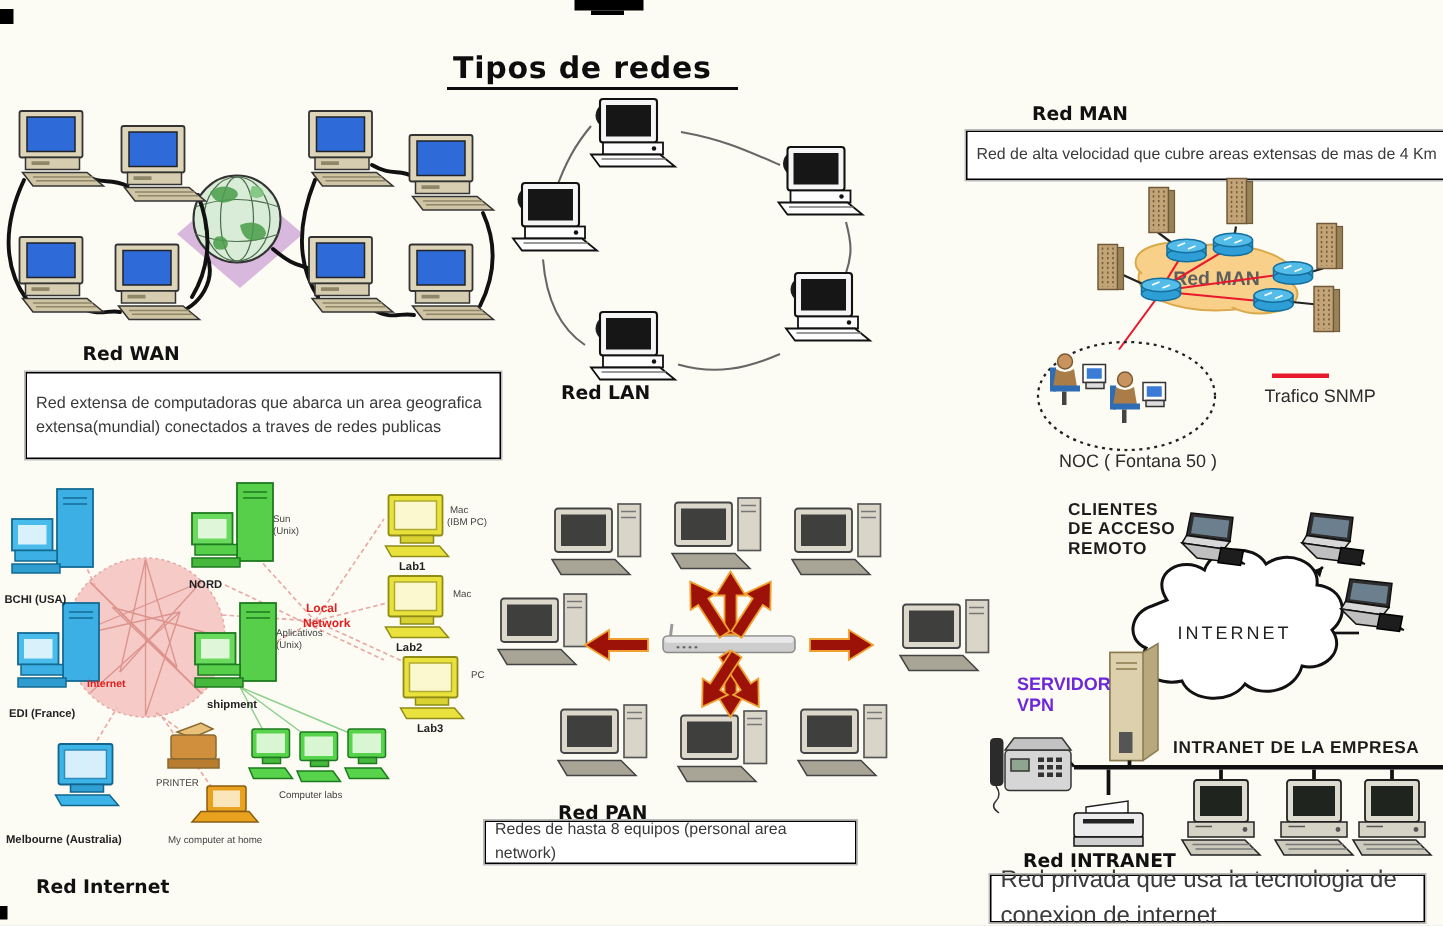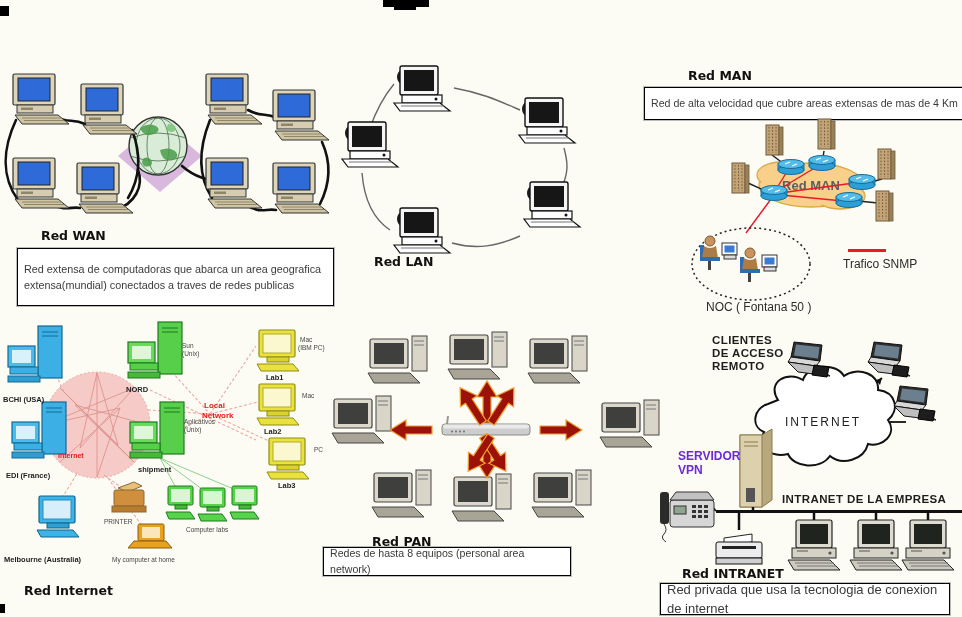--- a/index.html
+++ b/index.html
@@ -132,20 +132,21 @@
         <rect x="22" y="8" width="15" height="12" fill="#fff" stroke="#333"></rect>
         <rect x="24.5" y="10.5" width="10" height="7" fill="#3a7bd5"></rect>
         <rect x="24" y="20" width="12" height="4" fill="#ddd" stroke="#333"></rect>
       </g>
       <g id="panarrow">
         <polygon points="-4,0 -4,-26 -10,-26 0,-42 10,-26 4,-26 4,0" fill="#9c1208" stroke="#f0a030" stroke-width="1.2"></polygon>
       </g>
     </defs>
   </svg>
 
+  <div class="title">Tipos de redes</div>
 
   <svg style="left:0;top:58px;" width="335" height="190" viewBox="0 0 335 190">
     <polygon points="160,62 202,98 160,134 118,98" fill="#d9b8dd"></polygon>
     <circle cx="158" cy="88" r="29" fill="#d8ecd8" stroke="#333" stroke-width="1.4"></circle>
     <g stroke="#4c6b4c" stroke-width=".8" fill="none">
       <ellipse cx="158" cy="88" rx="11" ry="28"></ellipse>
       <ellipse cx="158" cy="88" rx="22" ry="28"></ellipse>
       <path d="M130,80 q28,-10 56,0 M130,98 q28,10 56,0"></path>
     </g>
     <g fill="#4a9e4a" opacity=".85">
@@ -168,21 +169,21 @@
     </g>
     <use href="#pcc" xlink:href="#pcc" x="12" y="16"></use>
     <use href="#pcc" xlink:href="#pcc" x="80" y="26"></use>
     <use href="#pcc" xlink:href="#pcc" x="12" y="100"></use>
     <use href="#pcc" xlink:href="#pcc" x="76" y="105"></use>
     <use href="#pcc" xlink:href="#pcc" x="205" y="16"></use>
     <use href="#pcc" xlink:href="#pcc" x="272" y="32"></use>
     <use href="#pcc" xlink:href="#pcc" x="205" y="100"></use>
     <use href="#pcc" xlink:href="#pcc" x="272" y="105"></use>
   </svg>
-  <div class="sec-label" style="left:41px;top:228px;text-align:right;">Red WAN</div>
+  <div class="sec-label" style="left:55px;top:228px;text-align:right;">Red WAN</div>
   <div class="desc-box" style="left:17px;top:248px;width:303px;height:50px;font-size:10.8px;">Red extensa de computadoras que abarca un area geografica extensa(mundial) conectados a traves de redes publicas</div>
 
   <svg style="left:332px;top:58px;" width="278" height="205" viewBox="0 0 278 205">
     <g stroke="#666" stroke-width="1.4" fill="none">
       <path d="M122,30 C150,35 165,42 188,52"></path>
       <path d="M232,90 C236,105 236,112 232,124"></path>
       <path d="M188,178 C165,188 145,192 120,185"></path>
       <path d="M58,172 C40,160 32,140 30,115"></path>
       <path d="M38,70 C45,50 52,38 62,26"></path>
     </g>
@@ -438,15 +439,15 @@
     <div>CLIENTES</div>
     <div>DE ACCESO</div>
     <div>REMOTO</div>
   </div>
   <div class="small-note" style="left:678px;top:449px;font-size:12px;font-weight:600;line-height:14px;color:#6d28d9;">
     <div>SERVIDOR</div>
     <div>VPN</div>
   </div>
   <div class="small-note" style="left:782px;top:493px;font-size:11.5px;font-weight:600;letter-spacing:.4px;color:#1d1d1d;">INTRANET DE LA EMPRESA</div>
   <div class="sec-label" style="left:682px;top:566px;">Red INTRANET</div>
-  <div class="desc-box" style="left:660px;top:583px;width:276px;height:24px;font-size:13px;">Red privada que usa la tecnologia de conexion de internet</div>
+  <div class="desc-box" style="left:660px;top:583px;width:276px;height:24px;font-size:16px;">Red privada que usa la tecnologia de conexion de internet</div>
 
 </div>
 
 </body></html>

